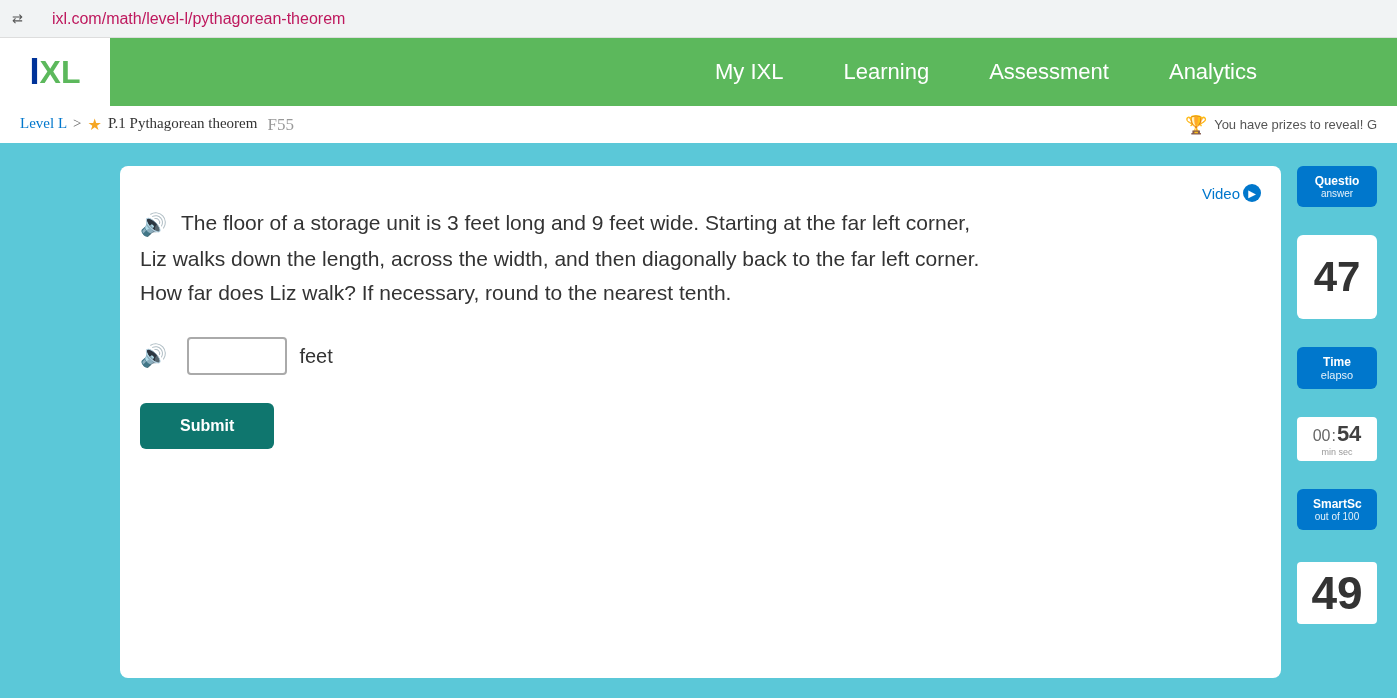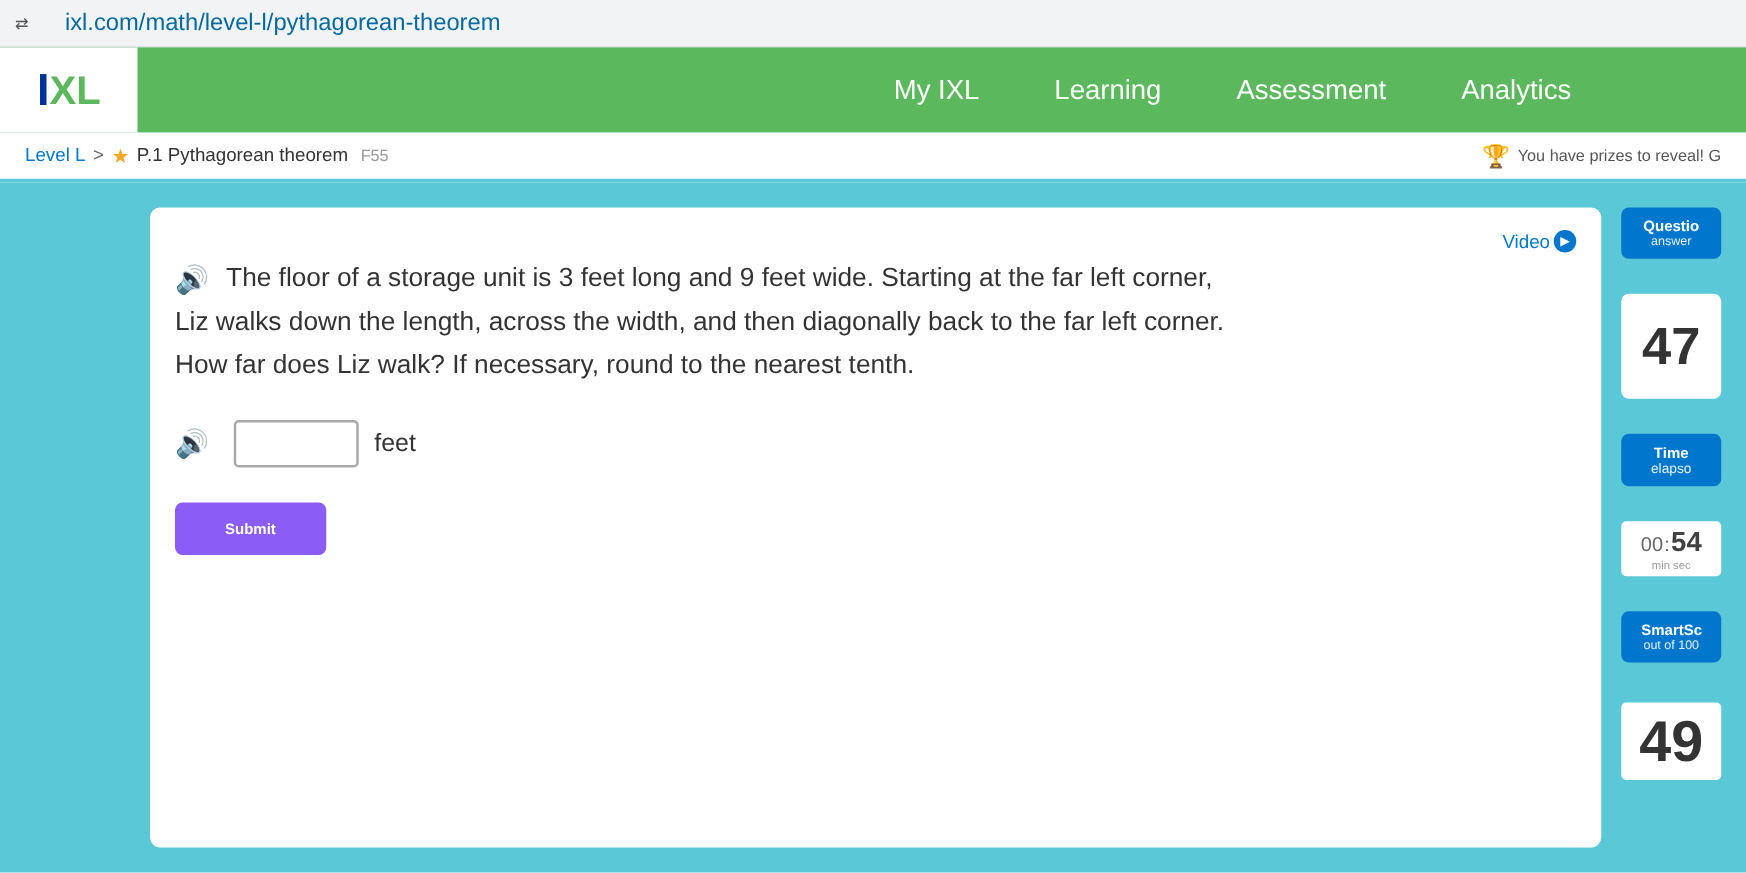--- a/index.html
+++ b/index.html
@@ -13,22 +13,22 @@
       align-items: center;
       padding: 0 12px;
       gap: 8px;
       border-bottom: 1px solid #ddd;
     }
     .browser-icon {
       font-size: 13px;
       color: #555;
     }
     .url-bar {
-      font-size: 19px;
-      color: #0369a1;
+      font-size: 16px;
+      color: #be185d;
       padding-left: 21px;
     }
 
     
     .nav-bar {
       background: #5cb85c;
       height: 68px;
       display: flex;
       align-items: center;
       padding: 0 0 0 0;
@@ -63,41 +63,41 @@
       height: 40px;
       display: flex;
       align-items: center;
       padding: 0 20px;
       border-bottom: 3px solid #5bc8d8;
     }
     .breadcrumb {
       font-size: 15px;
       color: #333;
       display: flex;
-      align-items: center;
       gap: 6px;
+      font-family: Liberation Serif, serif;
     }
     .breadcrumb-level {
       color: #0077cc;
       cursor: pointer;
     }
     .breadcrumb-sep {
       color: #666;
     }
     .breadcrumb-star {
       color: #f5a623;
       font-size: 16px;
     }
     .breadcrumb-current {
       color: #333;
       font-weight: 500;
     }
     .breadcrumb-code {
       color: #999;
-      font-size: 13px;
+      font-size: 17px;
       margin-left: 4px;
     }
     .prize-area {
       margin-left: auto;
       display: flex;
       align-items: center;
       gap: 6px;
       color: #555;
       font-size: 13px;
     }
@@ -183,26 +183,26 @@
       border-radius: 4px;
       font-size: 18px;
       padding: 0 8px;
     }
     .feet-label {
       font-size: 20px;
       color: #333;
     }
 
     .submit-btn {
-      background: #8b5cf6;
+      background: #0f766e;
       color: white;
       border: none;
       border-radius: 6px;
       padding: 14px 40px;
-      font-size: 12px;
+      font-size: 16px;
       font-weight: 600;
       cursor: pointer;
       margin-top: 28px;
       display: block;
     }
 
     
     .sidebar {
       width: 80px;
       display: flex;

